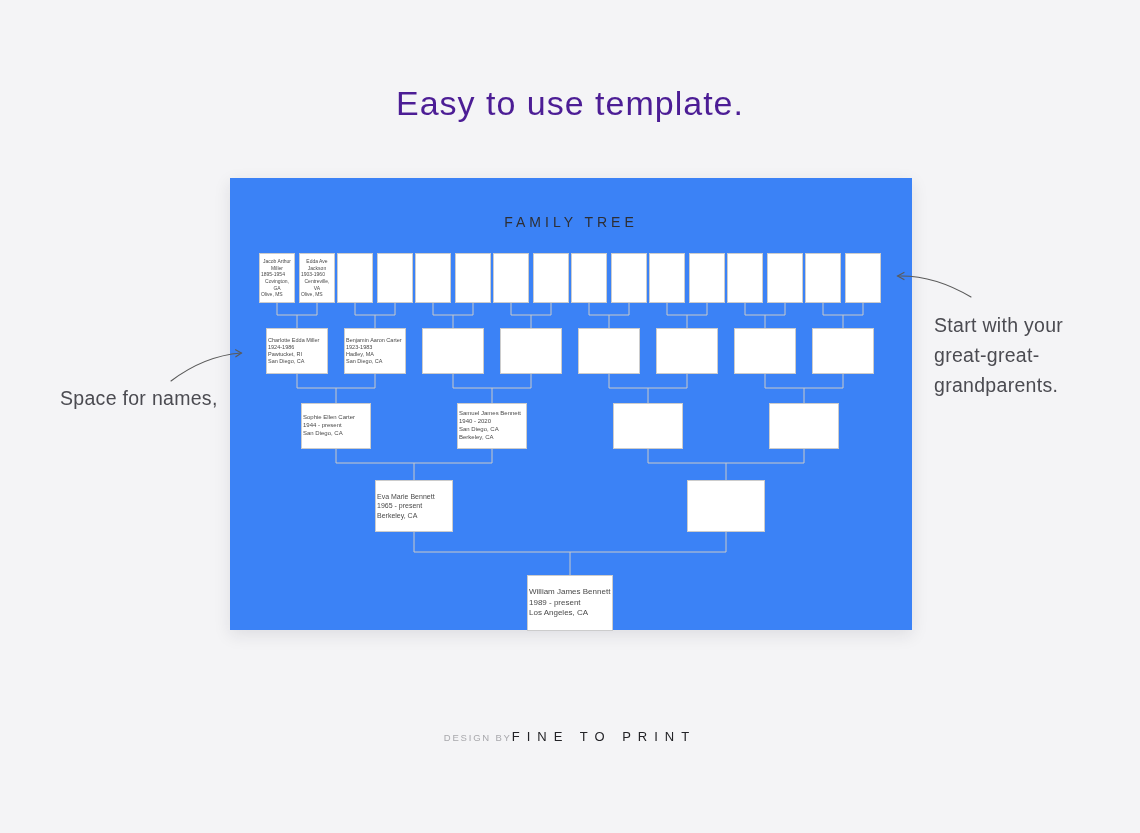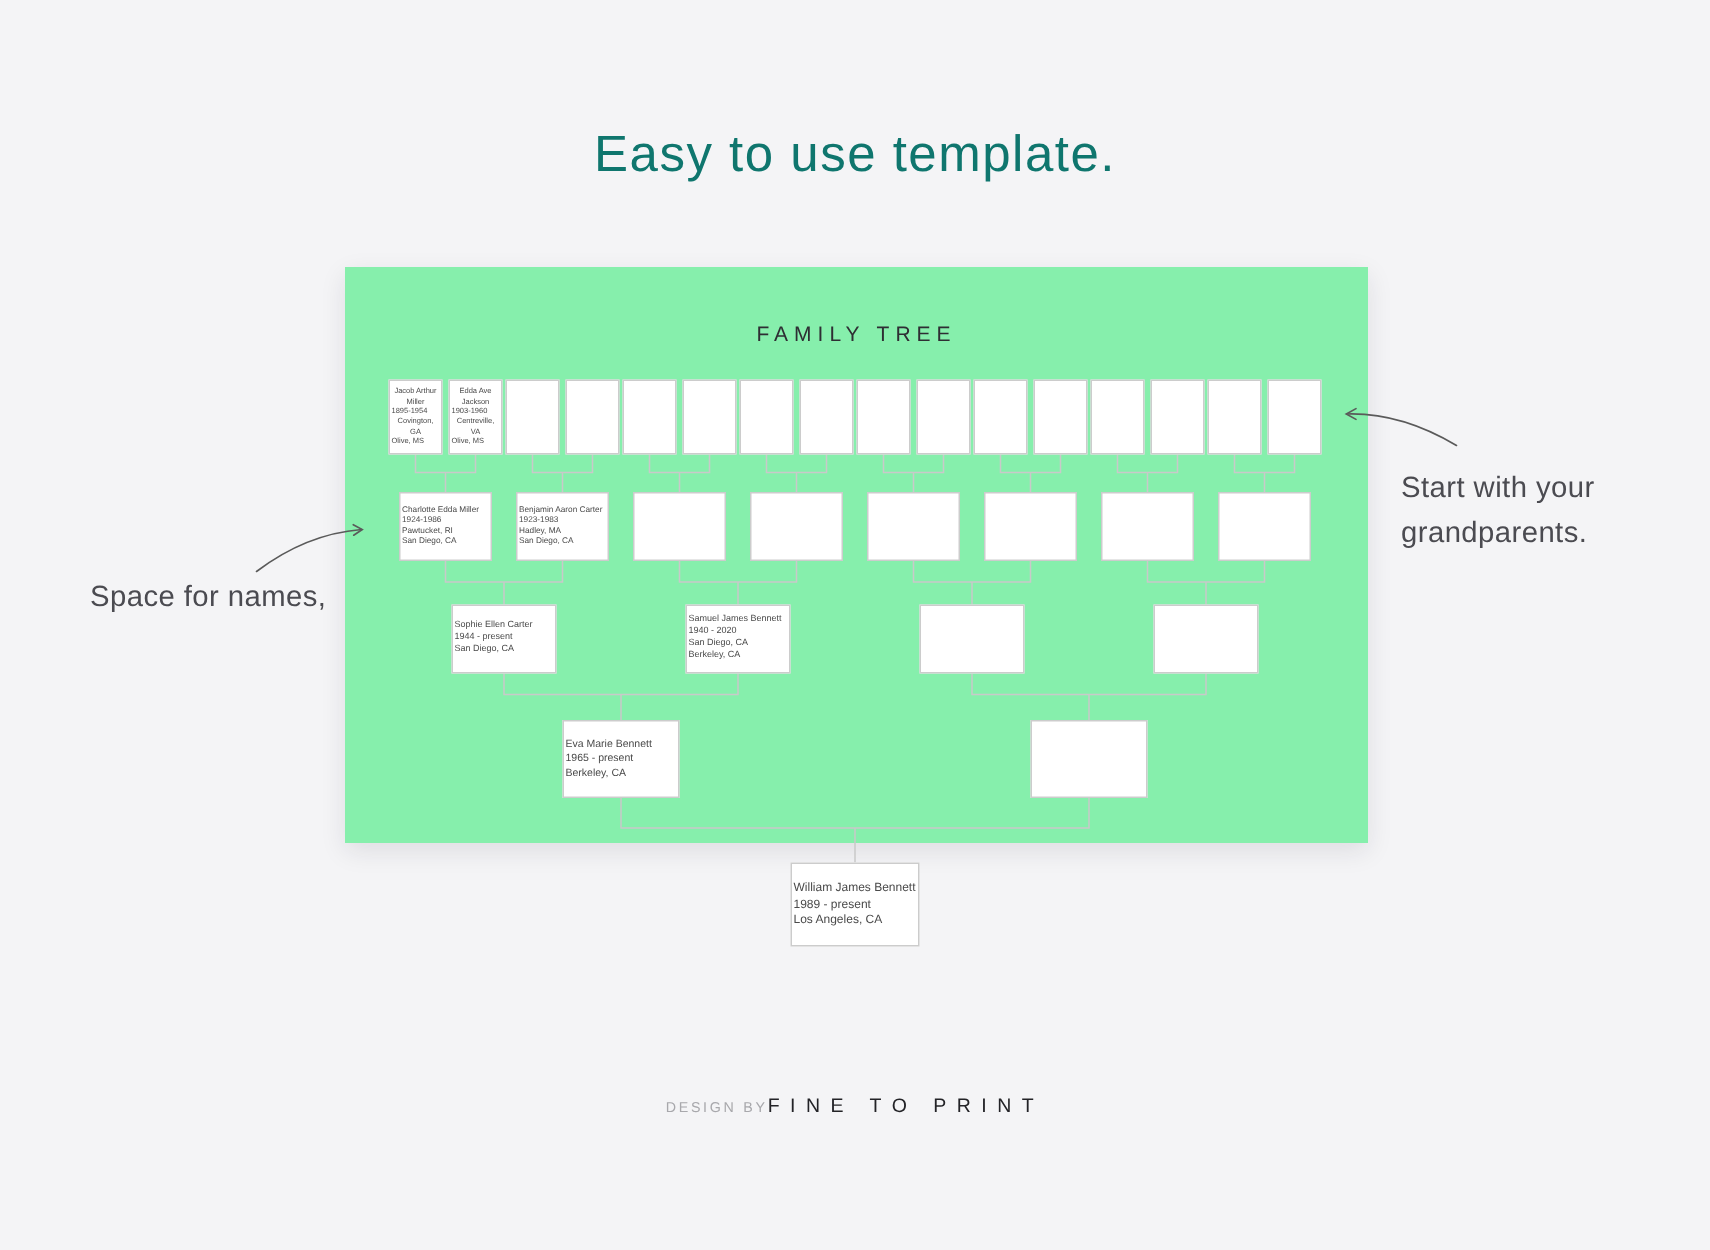--- a/index.html
+++ b/index.html
@@ -3,25 +3,25 @@
 <meta charset="utf-8">
 <style>
   html,body{margin:0;padding:0;}
   body{
     width:1140px;height:833px;position:relative;overflow:hidden;
     background:#f4f4f6;
     font-family:"Liberation Sans",sans-serif;
   }
   .heading{
     position:absolute;top:84px;left:0;width:100%;text-align:center;
-    font-size:34px;font-weight:300;color:#0f766e;letter-spacing:1px;
+    font-size:34px;font-weight:300;color:#4c1d95;letter-spacing:1px;
   }
   .card{
-    position:absolute;left:230px;top:178px;width:682px;height:384px;
-    background:#86efac;box-shadow:0 5px 16px rgba(30,30,45,0.10);
+    position:absolute;left:230px;top:178px;width:682px;height:452px;
+    background:#3b82f6;box-shadow:0 5px 16px rgba(30,30,45,0.10);
   }
   .poster-title{
     position:absolute;top:36px;left:0;width:100%;text-align:center;
     font-size:14px;font-weight:400;letter-spacing:4px;color:#2e2e33;
   }
   .tree{position:absolute;left:0;top:0;width:682px;height:480px;}
   .tree svg{position:absolute;left:0;top:0;}
   .box{
     position:absolute;background:#fff;border:1px solid #cccccc;box-sizing:border-box;
     display:flex;flex-direction:column;align-items:flex-start;justify-content:center;
@@ -122,20 +122,21 @@
       </div>
     </div>
 </div>
 
 <div class="annotation left">
   <div>Space for names,</div>
 </div>
 
 <div class="annotation right">
   <div>Start with your</div>
+  <div>great-great-</div>
   <div>grandparents.</div>
 </div>
 
 <svg class="overlay" width="1140" height="833" viewBox="0 0 1140 833">
   <g stroke="#5a5a5a" stroke-width="1.1" fill="none" stroke-linecap="round">
     <path d="M 171 381 Q 204 356 241 353"></path>
     <path d="M 235.5 349.8 L 241.5 353 L 235.8 356.8"></path>
   </g>
   <g stroke="#5a5a5a" stroke-width="1.1" fill="none" stroke-linecap="round">
     <path d="M 971 297 Q 934 275 898 276"></path>

